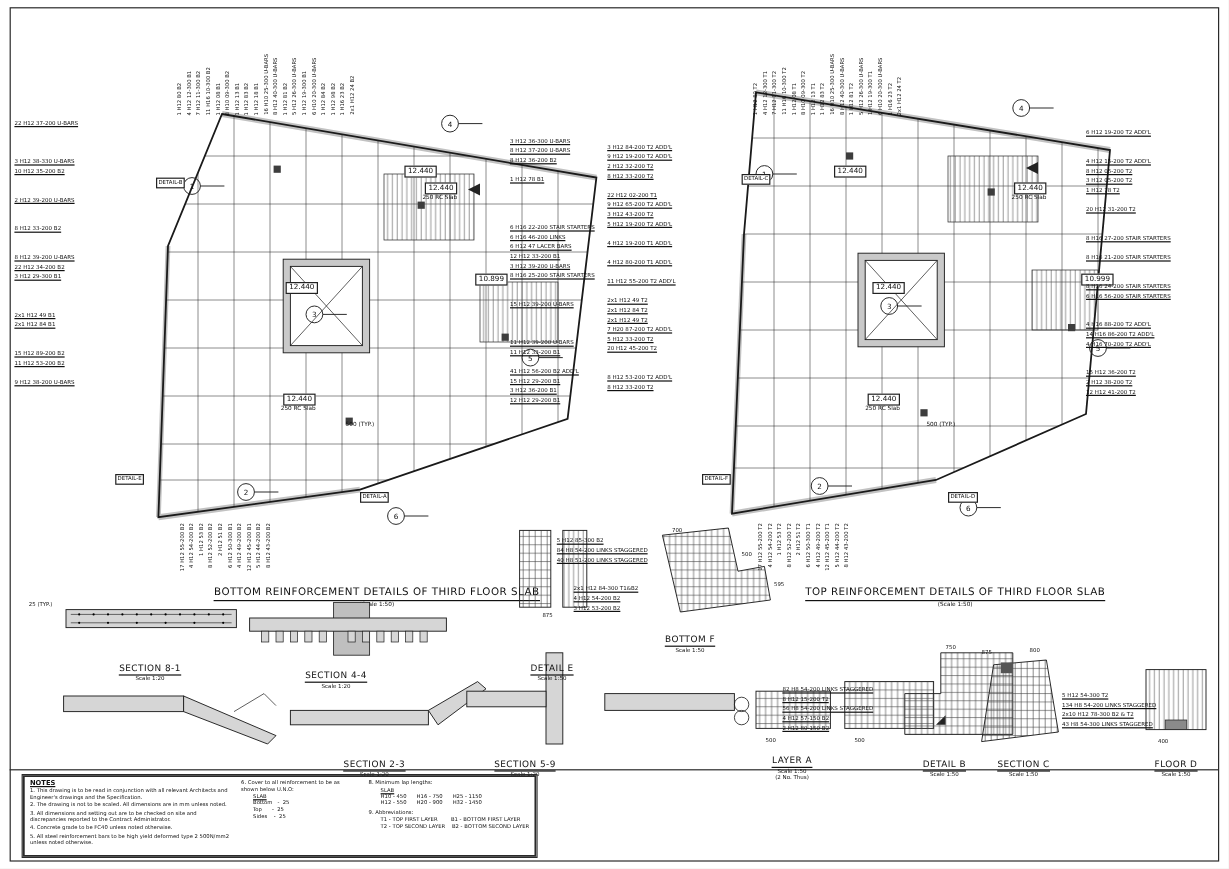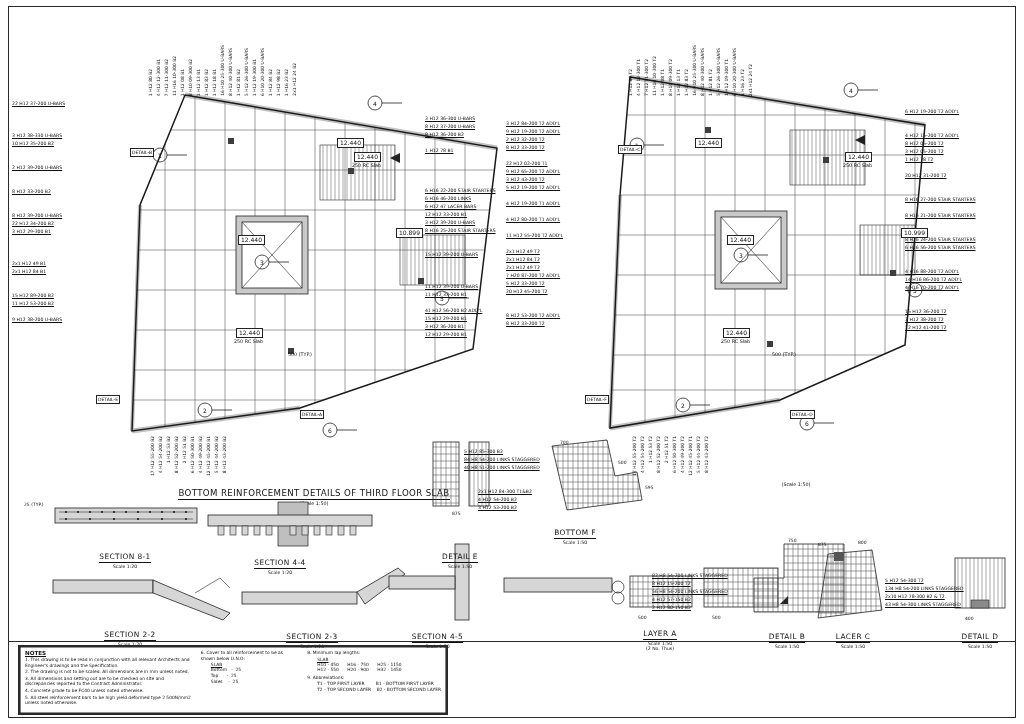--- a/index.html
+++ b/index.html
@@ -369,20 +369,21 @@
       <div class="rot">8 H12 52-200 T2</div>
       <div class="rot">2 H12 51 T2</div>
       <div class="rot">6 H12 50-300 T1</div>
       <div class="rot">4 H12 49-200 T2</div>
       <div class="rot">12 H12 45-200 T1</div>
       <div class="rot">5 H12 44-200 T2</div>
       <div class="rot">8 H12 43-200 T2</div>
     </div>
 
   <div class="plan-title-wrap" style="left:640px;top:481px;width:312px">
+    <div class="plan-title">TOP REINFORCEMENT DETAILS OF THIRD FLOOR SLAB</div>
     <div class="plan-scale">(Scale 1:50)</div>
   </div>
 
   <svg style="left:40px;top:492px" width="180" height="50" viewBox="0 0 180 50">
     <rect x="15" y="16" width="142" height="15" fill="#d6d6d6" stroke="#222" stroke-width="0.8"></rect>
     <path d="M19 20 H153 M19 27 H153" stroke="#111" stroke-width="0.5" fill="none"></path>
     <g fill="#000">
         <circle cx="26" cy="20" r="0.9"></circle>
         <circle cx="38" cy="20" r="0.9"></circle>
         <circle cx="50" cy="20" r="0.9"></circle>
@@ -428,40 +429,36 @@
   <div class="tblock" style="left:215px;top:550px;width:130px">
     <div class="t">SECTION 4-4</div>
     <div class="s">Scale 1:20</div>
   </div>
 
   <svg style="left:45px;top:558px" width="215" height="65" viewBox="0 0 215 65">
     <rect x="8" y="22" width="100" height="13" fill="#d6d6d6" stroke="#222" stroke-width="0.8"></rect>
     <polygon points="108,22 185,55 178,62 108,35" fill="#d6d6d6" stroke="#222" stroke-width="0.8"></polygon>
     <path d="M150 35 L175 20 L185 30" fill="none" stroke="#222" stroke-width="0.6"></path>
   </svg>
-  <div class="tblock" style="left:70px;top:622px;width:120px">
-    <div class="t">SECTION 2-2</div>
-    <div class="s">Scale 1:20</div>
-  </div>
 
   <svg style="left:230px;top:562px" width="185" height="60" viewBox="0 0 185 60">
     <rect x="12" y="30" width="115" height="12" fill="#d6d6d6" stroke="#222" stroke-width="0.8"></rect>
     <polygon points="127,30 168,6 175,12 135,42" fill="#d6d6d6" stroke="#222" stroke-width="0.8"></polygon>
   </svg>
   <div class="tblock" style="left:252px;top:624px;width:120px">
     <div class="t">SECTION 2-3</div>
     <div class="s">Scale 1:20</div>
   </div>
 
   <svg style="left:383px;top:540px" width="115" height="85" viewBox="0 0 115 85">
     <rect x="72" y="4" width="14" height="76" fill="#d6d6d6" stroke="#222" stroke-width="0.8"></rect>
     <rect x="6" y="36" width="66" height="13" fill="#d6d6d6" stroke="#222" stroke-width="0.8"></rect>
   </svg>
   <div class="tblock" style="left:380px;top:624px;width:115px">
-    <div class="t">SECTION 4-5</div>
+    <div class="t">SECTION 5-9</div>
     <div class="s">Scale 1:20</div>
   </div>
 
   <svg style="left:490px;top:552px" width="135" height="70" viewBox="0 0 135 70">
     <rect x="14" y="26" width="108" height="14" fill="#d6d6d6" stroke="#222" stroke-width="0.8"></rect>
     <circle cx="128" cy="46" r="6" fill="none" stroke="#222" stroke-width="0.7"></circle>
   </svg>
 
   <svg style="left:425px;top:438px" width="105" height="80" viewBox="0 0 105 80">
     <rect x="8" y="4" width="26" height="64" fill="url(#ladder)" stroke="#222" stroke-width="0.8"></rect>
@@ -524,31 +521,31 @@
       <div class="callout">2 H12 80-150 B2</div>
     </div>
 
   <svg style="left:810px;top:548px" width="85" height="80" viewBox="0 0 85 80">
     <polygon points="18,6 62,2 72,62 8,70" fill="url(#ladder)" stroke="#222" stroke-width="0.8"></polygon>
     <rect x="24" y="4" width="10" height="9" fill="#555"></rect>
   </svg>
   <span class="dim" style="left:818px;top:542px">875</span>
   <span class="dim" style="left:858px;top:540px">800</span>
   <div class="tblock" style="left:808px;top:624px;width:90px">
-    <div class="t">LACER C</div>
+    <div class="t">SECTION C</div>
     <div class="s">Scale 1:50</div>
   </div>
 
   <svg style="left:945px;top:552px" width="70" height="65" viewBox="0 0 70 65">
     <rect x="10" y="6" width="50" height="50" fill="url(#vlines)" stroke="#222" stroke-width="0.8"></rect>
     <rect x="26" y="48" width="18" height="8" fill="#8a8a8a" stroke="#222" stroke-width="0.6"></rect>
   </svg>
   <span class="dim" style="left:965px;top:616px">400</span>
   <div class="tblock" style="left:940px;top:624px;width:80px">
-    <div class="t">DETAIL D</div>
+    <div class="t">FLOOR D</div>
     <div class="s">Scale 1:50</div>
   </div>
   <div class="col" style="left:885px;top:577px;width:130px">
       <div class="callout">5 H12 54-300 T2</div>
       <div class="callout">134 H8 54-200 LINKS STAGGERED</div>
       <div class="callout">2x10 H12 78-300 B2 &amp; T2</div>
       <div class="callout">43 H8 54-300 LINKS STAGGERED</div>
     </div>
 
   <div class="notes-box">

